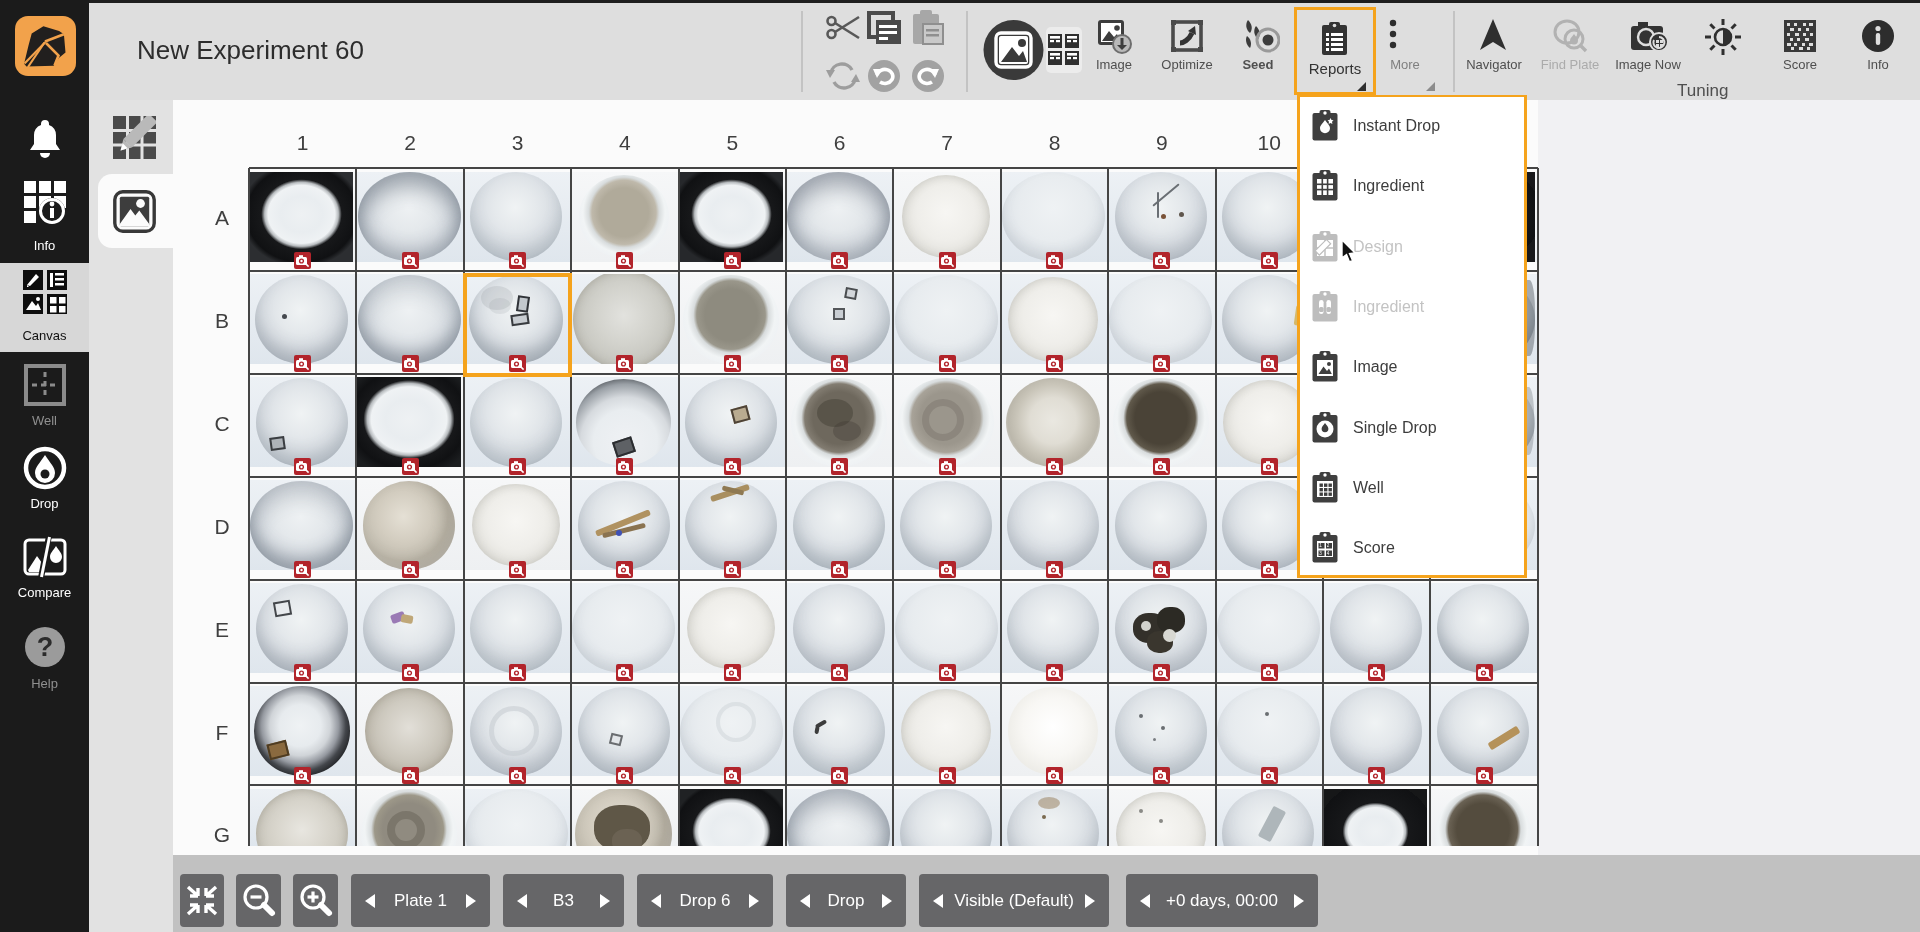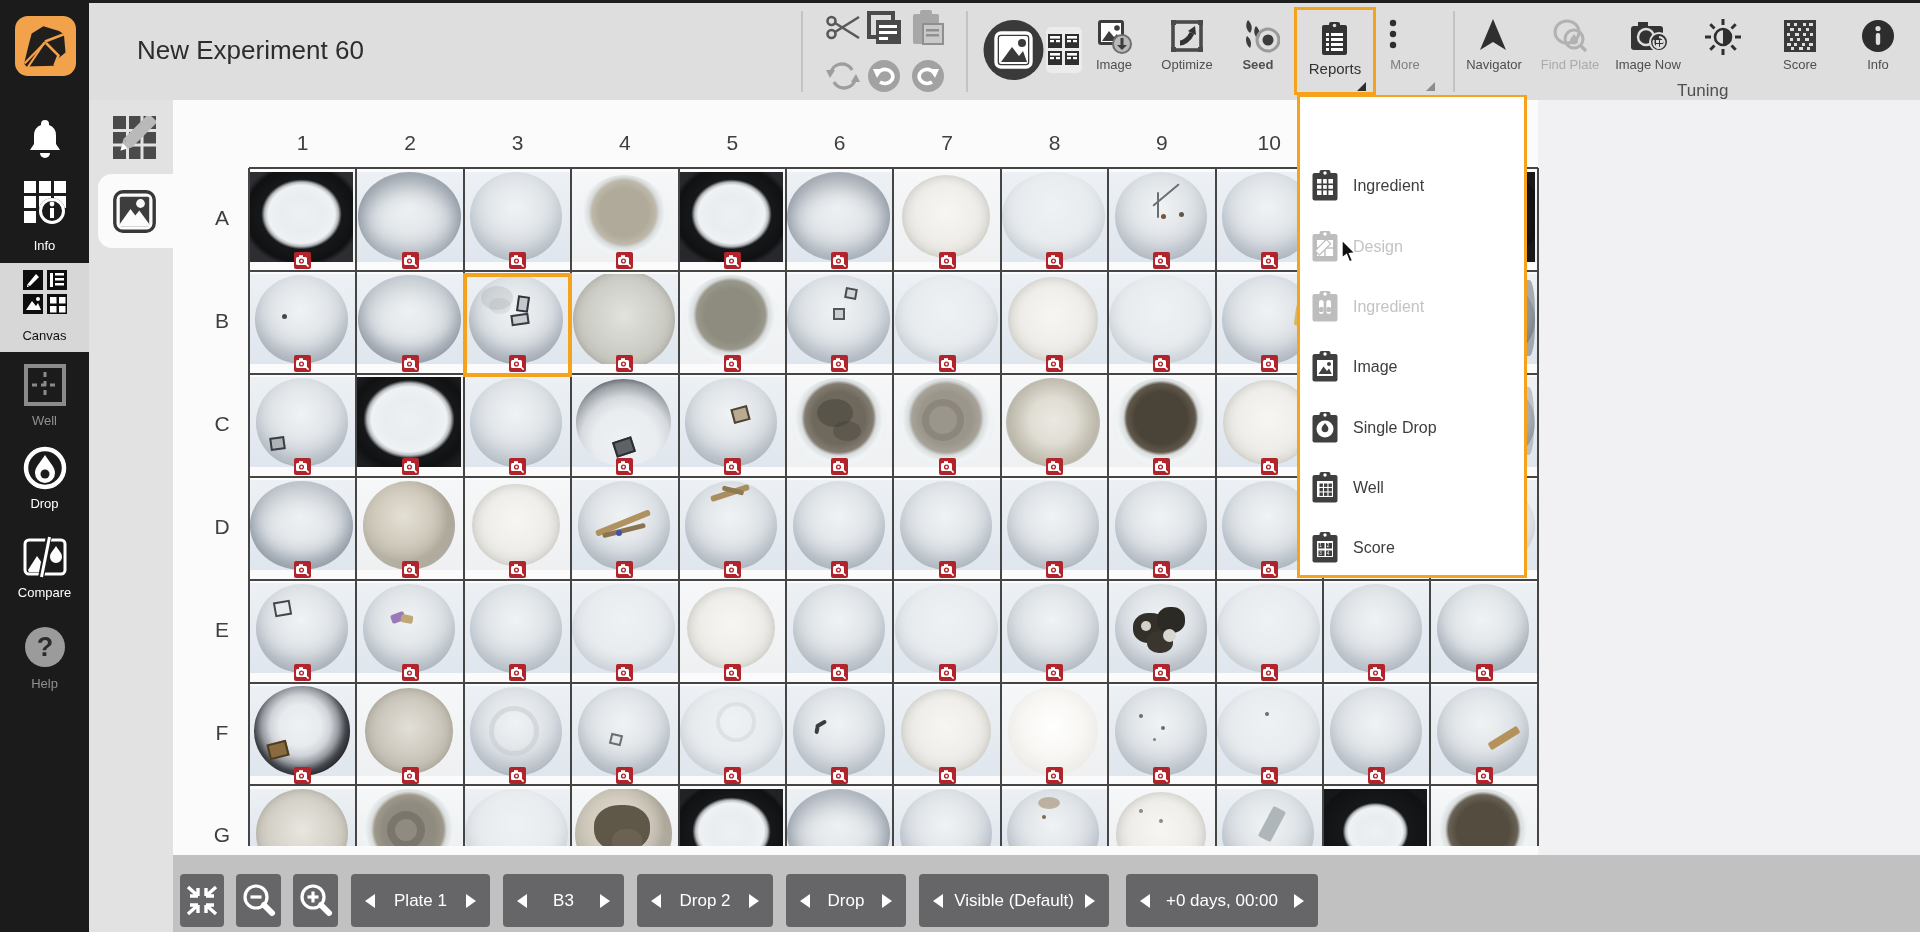--- a/index.html
+++ b/index.html
@@ -1391,21 +1391,21 @@
       <div class="mid">Plate 1</div>
       <div class="arrR"></div>
     </div>
     <div class="navbtn" style="left:503px;width:121px;">
       <div class="arrL"></div>
       <div class="mid">B3</div>
       <div class="arrR"></div>
     </div>
     <div class="navbtn" style="left:637px;width:136px;">
       <div class="arrL"></div>
-      <div class="mid">Drop 2</div>
+      <div class="mid">Drop 6</div>
       <div class="arrR"></div>
     </div>
     <div class="navbtn" style="left:786px;width:120px;">
       <div class="arrL"></div>
       <div class="mid">Drop</div>
       <div class="arrR"></div>
     </div>
     <div class="navbtn" style="left:919px;width:190px;">
       <div class="arrL"></div>
       <div class="mid">Visible (Default)</div>
@@ -1429,20 +1429,30 @@
           <rect x="10" y="16" width="12" height="3"></rect>
   <rect x="5" y="21" width="3" height="3"></rect>
           <rect x="10" y="21" width="12" height="3"></rect>
   <rect x="5" y="26" width="3" height="3"></rect>
           <rect x="10" y="26" width="12" height="3"></rect>
  </g>
 </svg></div>
     <div class="abs" style="top:50px;width:100%;text-align:center;font-size:15px;color:#333;">Reports</div>
   </div>
 <div class="abs" style="left:1297px;top:95px;width:230px;height:483px;background:#fff;border:3px solid #f5a31c;border-top-width:2px;z-index:13;">
+    <div class="menuitem" style="top:0.0px;">
+      <div class="abs" style="left:12px;top:13px;"><svg width="26" height="31" viewBox="0 0 26 31">
+          <rect x="0.5" y="3" width="25" height="27.5" rx="2" fill="#3f3f3f"></rect>
+          <rect x="7.5" y="0" width="11" height="6.5" rx="2" fill="#3f3f3f"></rect>
+          <circle cx="13" cy="3" r="1.7" fill="#fff"></circle>
+          <path d="M13 10 c2.6 3.8 5 5.4 5 8.2 a5 5 0 0 1 -10 0 c0 -2.8 2.4 -4.4 5 -8.2 z" fill="#fff"></path>
+          <path d="M18.5 8 l1 2 2 .3 -1.5 1.5 .4 2.2 -1.9 -1 -1.9 1 .4 -2.2 -1.5 -1.5 2 -.3 z" fill="#fff"></path>
+        </svg></div>
+      <div class="mtext">Instant Drop</div>
+    </div>
     <div class="menuitem" style="top:60.3px;">
       <div class="abs" style="left:12px;top:13px;"><svg width="26" height="31" viewBox="0 0 26 31">
           <rect x="0.5" y="3" width="25" height="27.5" rx="2" fill="#3f3f3f"></rect>
           <rect x="7.5" y="0" width="11" height="6.5" rx="2" fill="#3f3f3f"></rect>
           <circle cx="13" cy="3" r="1.7" fill="#fff"></circle>
           <g fill="#fff">
             <rect x="5" y="9" width="16" height="16"></rect>
           </g>
           <g stroke="#3f3f3f" stroke-width="1.6">
             <line x1="5" y1="14.3" x2="21" y2="14.3"></line>

